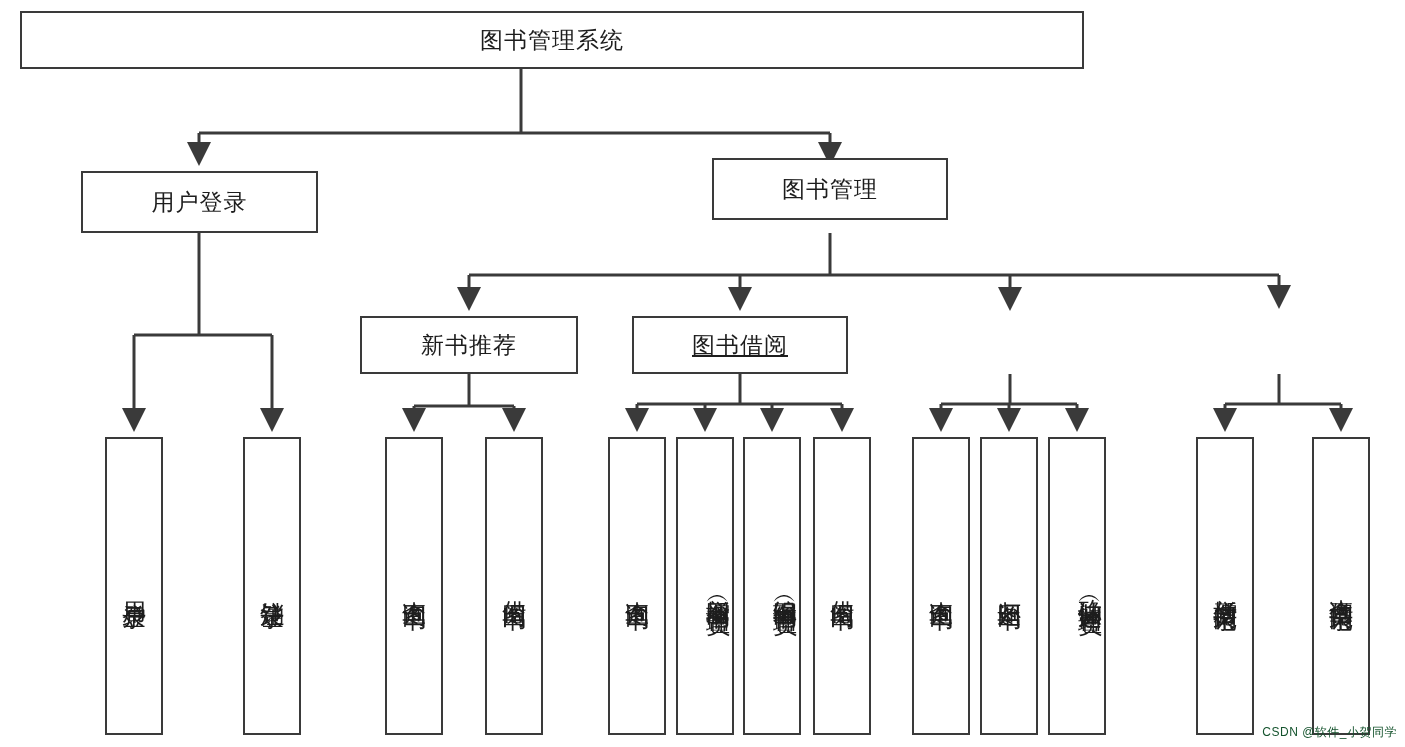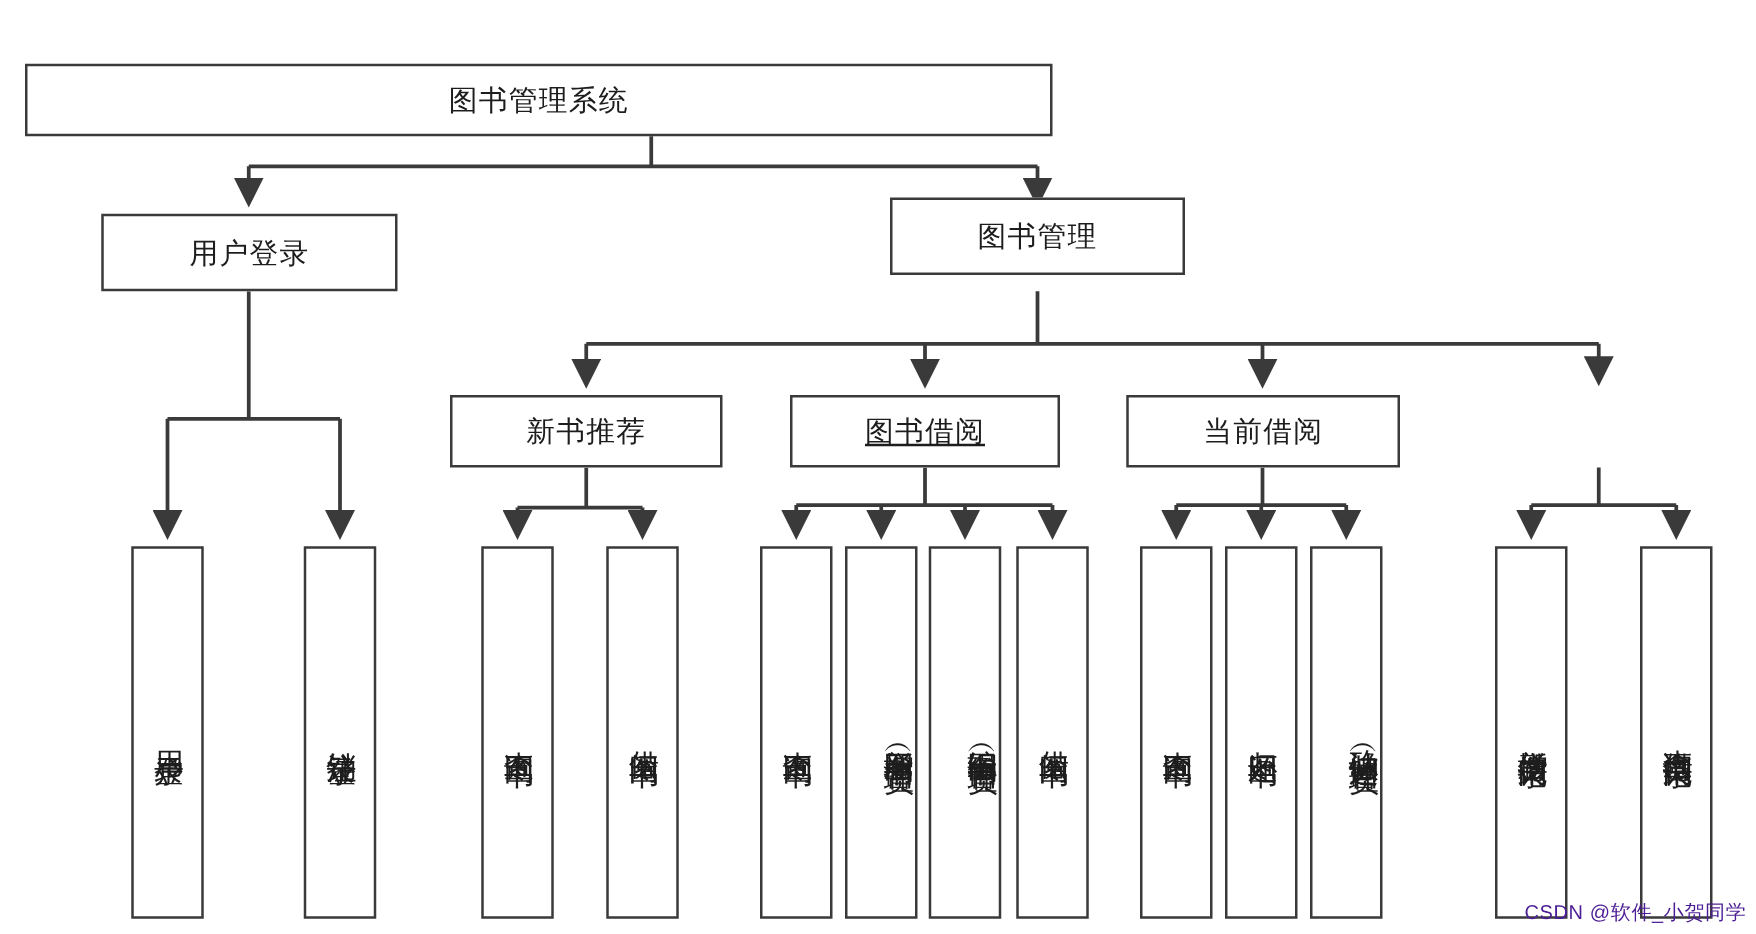--- a/index.html
+++ b/index.html
@@ -54,22 +54,22 @@
     align-items: center;
     padding-top: 0;
   }
   .node-label {
     display: block;
   }
   #watermark {
     position: absolute;
     right: 8px;
     bottom: 6px;
-    font-size: 16px;
-    color: #4c1d95;
+    font-size: 12px;
+    color: #14532d;
     letter-spacing: 0.5px;
     white-space: nowrap;
     pointer-events: none;
   }
 </style>
 </head>
 <body>
 
 <div id="diagram-root">
 
@@ -117,43 +117,40 @@
       <path d="M 1009 404 L 1009 428" marker-end="url(#arrow)"></path>
       <path d="M 1077 404 L 1077 428" marker-end="url(#arrow)"></path>
 
       <path d="M 1279 374 L 1279 404"></path>
       <path d="M 1225 404 L 1341 404"></path>
       <path d="M 1225 404 L 1225 428" marker-end="url(#arrow)"></path>
       <path d="M 1341 404 L 1341 428" marker-end="url(#arrow)"></path>
     </g>
   </svg>
 
-  <div class="node-box node-h" style="left:20px; top:11px; width:822px; height:58px;margin-top:40px;">
+  <div class="node-box node-h" style="left:20px; top:11px; width:1064px; height:58px;">
     <span class="node-label">图书管理系统</span>
   </div>
 
   <div class="node-box node-h" style="left:81px; top:171px; width:237px; height:62px;">
     <span class="node-label">用户登录</span>
   </div>
 
   <div class="node-box node-h" style="left:712px; top:158px; width:236px; height:62px;">
     <span class="node-label">图书管理</span>
   </div>
 
   <div class="node-box node-h" style="left:360px; top:316px; width:218px; height:58px;text-align:right;">
     <span class="node-label">新书推荐</span>
   </div>
 
   <div class="node-box node-h" style="left:632px; top:316px; width:216px; height:58px;text-decoration:underline;">
     <span class="node-label">图书借阅</span>
   </div>
 
-  <div class="node-box node-h" style="left:901px; top:316px; width:219px; height:58px;">
-    <span class="node-label">当前借阅</span>
-  </div>
 
 
   <div class="node-box node-v center-v" style="left:105px; top:437px; width:58px; height:298px;">
     <span class="node-label">用户登录</span>
   </div>
 
   <div class="node-box node-v center-v" style="left:243px; top:437px; width:58px; height:298px;">
     <span class="node-label">注销登录</span>
   </div>
 

